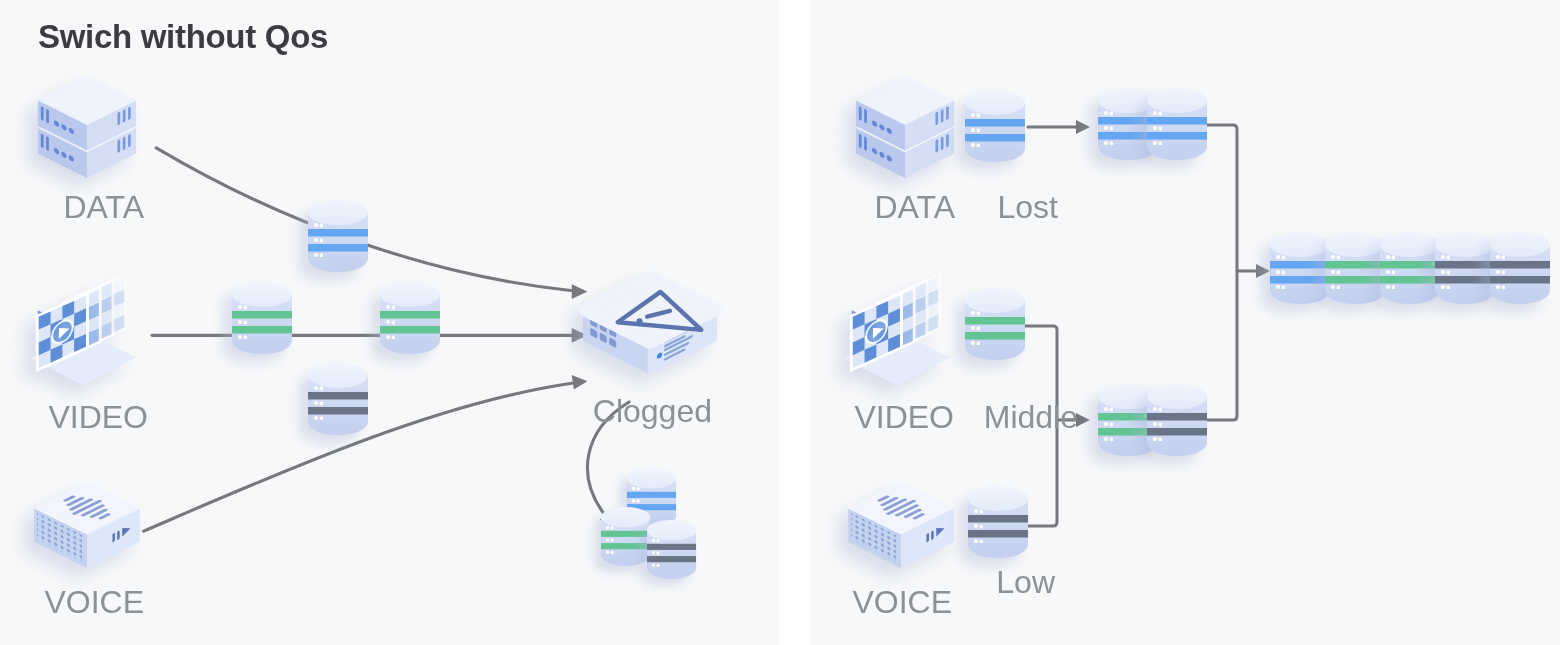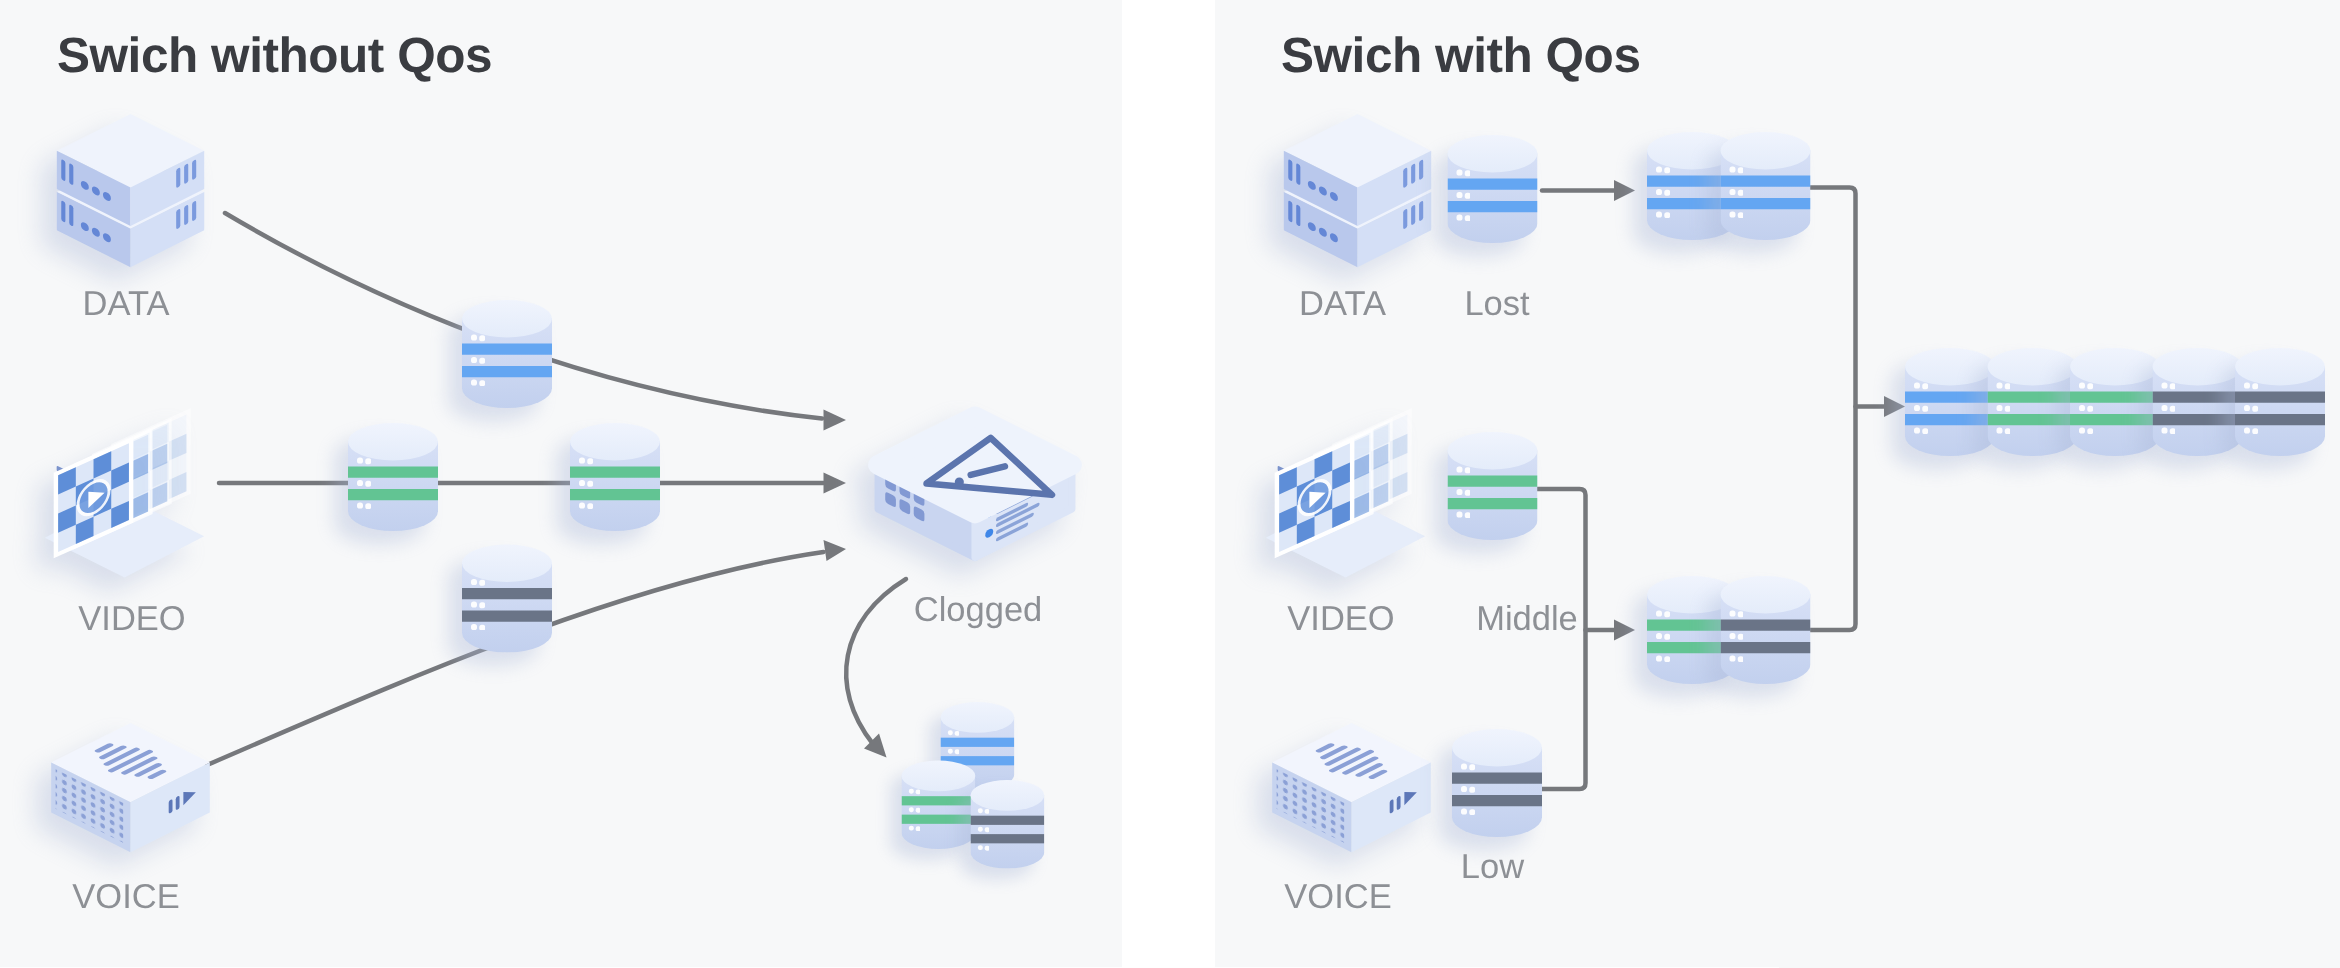--- a/index.html
+++ b/index.html
@@ -1,24 +1,24 @@
 <!DOCTYPE html>
 <html style="--panel-bg: #f7f8f9; --title: #3a3c41; --label: #8d9095; --line: #76787c; --stripe-blue: #64a6f2; --stripe-green: #62c493; --stripe-dark: #6a7487;"><head>
 <meta charset="utf-8">
 <style>
   html,body{margin:0;padding:0;background:#ffffff;}
   .stage{position:relative;width:1560px;height:645px;background:#fff;overflow:hidden;
          font-family:"Liberation Sans","DejaVu Sans",sans-serif;}
   .panel{position:absolute;top:0;height:645px;background:var(--panel-bg,#f7f8f9);}
-  #panelL{left:0;width:748px;}
+  #panelL{left:0;width:748px;padding-left:31px;}
   #panelR{left:810px;width:750px;}
   .title{position:absolute;left:38px;top:18px;margin:0;font-size:33px;font-weight:700;
          color:var(--title,#3a3c41);letter-spacing:-.3px;z-index:3;}
-  .lbl{position:absolute;z-index:3;font-size:23px;color:var(--label,#8d9095);
-       width:120px;text-align:center;white-space:nowrap;}
+  .lbl{position:absolute;z-index:3;font-size:32px;color:var(--label,#8d9095);
+       width:120px;text-align:right;white-space:nowrap;}
   .lbl.wide{width:160px;}
 
   
   .wires{position:absolute;inset:0;z-index:1;}
   .wires path{fill:none;stroke:var(--line,#76787c);stroke-width:3;
               stroke-linejoin:round;stroke-linecap:round;}
   .wires polygon{fill:var(--line,#76787c);}
 
   
   .icon{position:absolute;z-index:2;filter:drop-shadow(-10px 10px 8px rgba(173,186,216,.40));}
@@ -224,21 +224,20 @@
       </i>
     <i class="cyl green sm" style="left:601px;top:507px">
         <b></b>
       </i>
     <i class="cyl dark sm" style="left:647px;top:520px">
         <b></b>
       </i>
   </section>
 
   <section class="panel" id="panelR">
-    <h1 class="title" style="left:44px">Swich with Qos</h1>
 
     <svg class="wires" viewBox="0 0 750 645">
       <path d="M218,127 H266"></path>
       <polygon points="280,127 266,120 266,134"></polygon>
       <path d="M396,125 H423 Q427,125 427,129 V416 Q427,420 423,420 H396"></path>
       <path d="M427,271 H446"></path>
       <polygon points="460,271 446,264 446,278"></polygon>
       <path d="M212,326 H243 Q247,326 247,330 V522 Q247,526 243,526 H216"></path>
       <path d="M247,420 H266"></path>
       <polygon points="280,420 266,413 266,427"></polygon>

